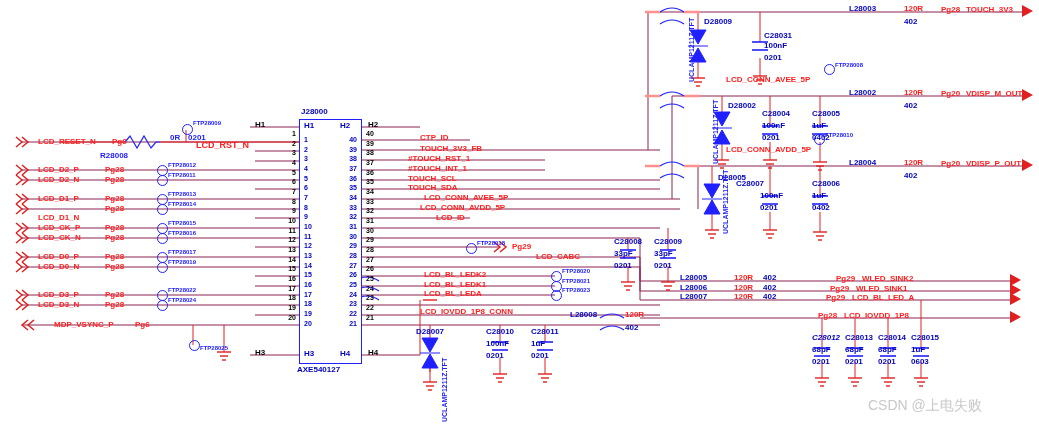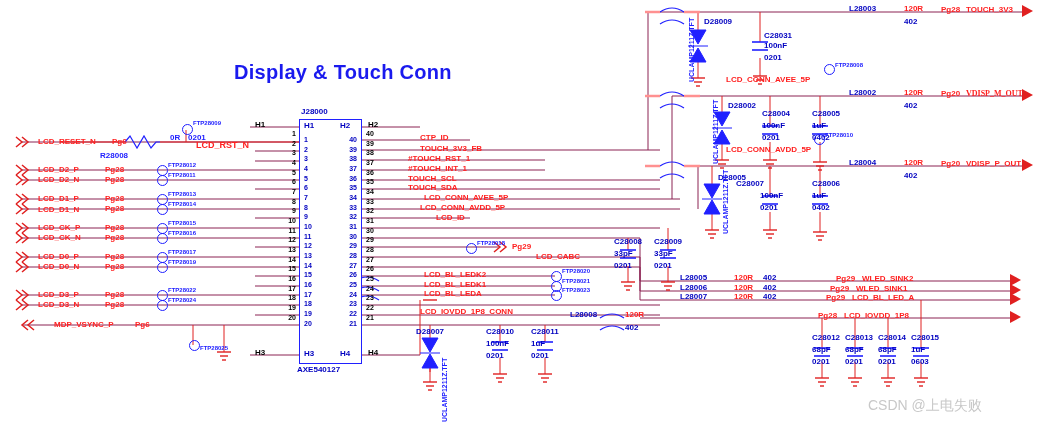--- a/index.html
+++ b/index.html
@@ -27,21 +27,20 @@
   .tp{position:absolute;width:9px;height:9px;border:1.2px solid #2020ff;border-radius:50%;background:transparent;}
   
   .portR{position:absolute;width:0;height:0;border-top:6px solid transparent;
          border-bottom:6px solid transparent;border-left:11px solid #e02020;}
 </style>
 </head>
 <body>
 
 <div id="sheet">
 
-  <div class="t title" style="left:234px;top:62px;">Display &amp; Touch Conn</div>
 
   <svg width="1039" height="425" style="position:absolute;left:0;top:0;">
     <g stroke="#8b2252" stroke-width="1" fill="none">
 
       <line x1="22" y1="142" x2="299" y2="142"></line>
       <line x1="22" y1="170" x2="299" y2="170"></line>
       <line x1="22" y1="180" x2="299" y2="180"></line>
       <line x1="22" y1="199" x2="299" y2="199"></line>
       <line x1="22" y1="209" x2="299" y2="209"></line>
       <line x1="22" y1="228" x2="299" y2="228"></line>
@@ -423,21 +422,21 @@
 
   <div id="leftnets">
       <div class="t f8 b red" style="left: 38px; top: 138px;">LCD_RESET_N</div>
       <div class="t f8 b red" style="left: 112px; top: 138px;">Pg6</div>
       <div class="t f8 b red" style="left: 38px; top: 166px;">LCD_D2_P</div>
       <div class="t f8 b red" style="left: 105px; top: 166px;">Pg28</div>
       <div class="t f8 b red" style="left: 38px; top: 176px;">LCD_D2_N</div>
       <div class="t f8 b red" style="left: 105px; top: 176px;">Pg28</div>
       <div class="t f8 b red" style="left: 38px; top: 195px;">LCD_D1_P</div>
       <div class="t f8 b red" style="left: 105px; top: 195px;">Pg28</div>
-      <div class="t f8 b red" style="left: 38px; top: 206px; text-align: center;">LCD_D1_N</div>
+      <div class="t f8 b red" style="left: 38px; top: 214px; text-align: center;">LCD_D1_N</div>
       <div class="t f8 b red" style="left: 105px; top: 205px;">Pg28</div>
       <div class="t f8 b red" style="left: 38px; top: 224px;">LCD_CK_P</div>
       <div class="t f8 b red" style="left: 105px; top: 224px;">Pg28</div>
       <div class="t f8 b red" style="left: 38px; top: 234px;">LCD_CK_N</div>
       <div class="t f8 b red" style="left: 105px; top: 234px;">Pg28</div>
       <div class="t f8 b red" style="left: 38px; top: 253px;">LCD_D0_P</div>
       <div class="t f8 b red" style="left: 105px; top: 253px;">Pg28</div>
       <div class="t f8 b red" style="left: 38px; top: 263px;">LCD_D0_N</div>
       <div class="t f8 b red" style="left: 105px; top: 263px;">Pg28</div>
       <div class="t f8 b red" style="left: 38px; top: 291px;">LCD_D3_P</div>
@@ -567,21 +566,21 @@
       <div class="t f8 b dblue" style="left: 614px; top: 262px;">0201</div>
       <div class="t f8 b dblue" style="left: 654px; top: 238px;">C28009</div>
       <div class="t f8 b dblue" style="left: 654px; top: 250px;">33pF</div>
       <div class="t f8 b dblue" style="left: 654px; top: 262px;">0201</div>
       <div class="t f8 b dblue" style="left: 486px; top: 328px;">C28010</div>
       <div class="t f8 b dblue" style="left: 486px; top: 340px;">100nF</div>
       <div class="t f8 b dblue" style="left: 486px; top: 352px;">0201</div>
       <div class="t f8 b dblue" style="left: 531px; top: 328px;">C28011</div>
       <div class="t f8 b dblue" style="left: 531px; top: 340px;">1uF</div>
       <div class="t f8 b dblue" style="left: 531px; top: 352px;">0201</div>
-      <div class="t f8 b dblue" style="left: 812px; top: 334px;">C28012</div>
+      <div class="t f8 b dblue" style="left: 812px; top: 334px; font-style: italic;">C28012</div>
       <div class="t f8 b dblue" style="left: 812px; top: 346px;">68pF</div>
       <div class="t f8 b dblue" style="left: 812px; top: 358px;">0201</div>
       <div class="t f8 b dblue" style="left: 845px; top: 334px;">C28013</div>
       <div class="t f8 b dblue" style="left: 845px; top: 346px;">68pF</div>
       <div class="t f8 b dblue" style="left: 845px; top: 358px;">0201</div>
       <div class="t f8 b dblue" style="left: 878px; top: 334px;">C28014</div>
       <div class="t f8 b dblue" style="left: 878px; top: 346px;">68pF</div>
       <div class="t f8 b dblue" style="left: 878px; top: 358px;">0201</div>
       <div class="t f8 b dblue" style="left: 911px; top: 334px;">C28015</div>
       <div class="t f8 b dblue" style="left: 911px; top: 346px;">1uF</div>
@@ -593,21 +592,21 @@
   <div class="t f6 b blue" style="left:835px;top:62px;">FTP28008</div>
   <div class="t f8 b red" style="left:726px;top:146px;">LCD_CONN_AVDD_5P</div>
   <div class="tp" style="left:814px;top:134px;"></div>
   <div class="t f6 b blue" style="left:825px;top:132px;">FTP28010</div>
 
   <div id="ports">
       <div class="t f8 b red" style="left: 941px; top: 6px;">Pg28</div>
       <div class="t f8 b red" style="left: 966px; top: 6px;">TOUCH_3V3</div>
       <div class="portR" style="left: 1022px; top: 5px;"></div>
       <div class="t f8 b red" style="left: 941px; top: 90px;">Pg20</div>
-      <div class="t f8 b red" style="left: 966px; top: 90px; font-family: Liberation Serif, serif;">VDISP_M_OUT</div>
+      <div class="t f8 b red" style="left: 966px; top: 90px;">VDISP_M_OUT</div>
       <div class="portR" style="left: 1022px; top: 89px;"></div>
       <div class="t f8 b red" style="left: 941px; top: 160px;">Pg20</div>
       <div class="t f8 b red" style="left: 966px; top: 160px;">VDISP_P_OUT</div>
       <div class="portR" style="left: 1022px; top: 159px;"></div>
       <div class="t f8 b red" style="left: 836px; top: 275px;">Pg29</div>
       <div class="t f8 b red" style="left: 862px; top: 275px;">WLED_SINK2</div>
       <div class="portR" style="left: 1010px; top: 274px;"></div>
       <div class="t f8 b red" style="left: 830px; top: 285px;">Pg29</div>
       <div class="t f8 b red" style="left: 856px; top: 285px;">WLED_SINK1</div>
       <div class="portR" style="left: 1010px; top: 284px;"></div>

